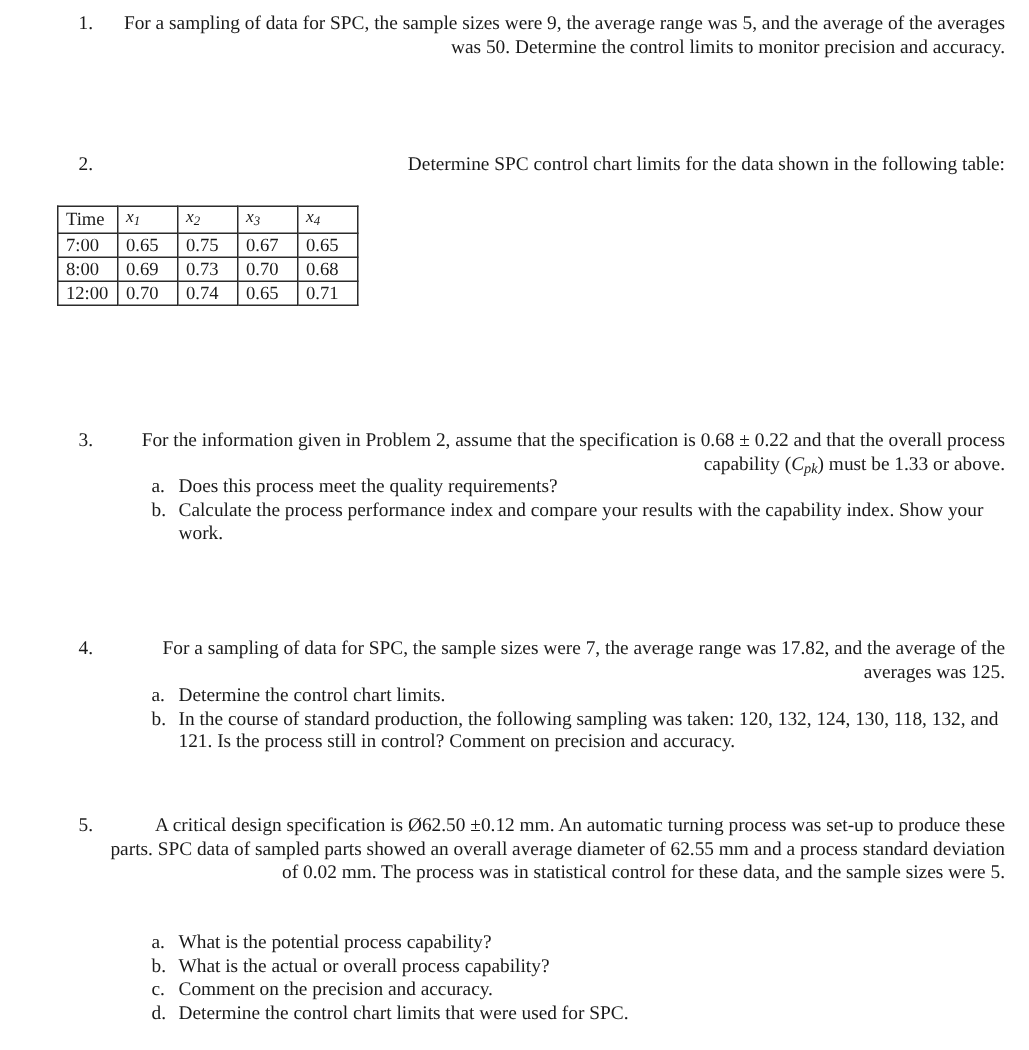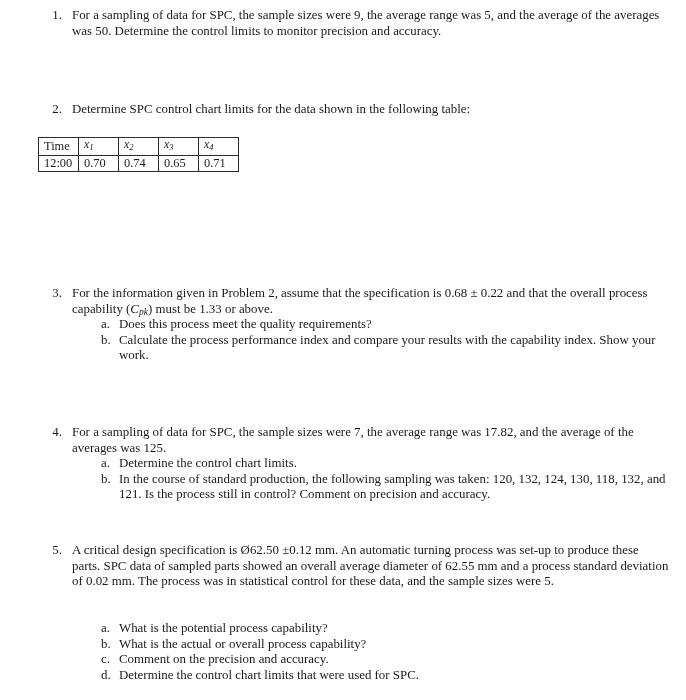--- a/index.html
+++ b/index.html
@@ -38,21 +38,21 @@
     text-align: right;
     font-size: 12.9px;
     line-height: 15.6px;
     white-space: nowrap;
   }
   .prob-body {
     margin-left: 10px;
     flex: 1 1 auto;
     font-size: 12.9px;
     line-height: 15.6px;
-    text-align: left;
+    text-align: right;
   }
   .prob-body p {
     margin: 0;
   }
 
   
   .sublist {
     margin: 0;
     padding: 0;
     list-style: none;
@@ -155,20 +155,34 @@
         <tr>
           <th class="col-time">Time</th>
           <th class="col-x"><span class="var"><span>x</span><sub>1</sub></span></th>
           <th class="col-x"><span class="var"><span>x</span><sub>2</sub></span></th>
           <th class="col-x"><span class="var"><span>x</span><sub>3</sub></span></th>
           <th class="col-x"><span class="var"><span>x</span><sub>4</sub></span></th>
         </tr>
       </thead>
       <tbody>
         <tr>
+          <td class="col-time">7:00</td>
+          <td class="col-x">0.65</td>
+          <td class="col-x">0.75</td>
+          <td class="col-x">0.67</td>
+          <td class="col-x">0.65</td>
+        </tr>
+        <tr>
+          <td class="col-time">8:00</td>
+          <td class="col-x">0.69</td>
+          <td class="col-x">0.73</td>
+          <td class="col-x">0.70</td>
+          <td class="col-x">0.68</td>
+        </tr>
+        <tr>
           <td class="col-time">12:00</td>
           <td class="col-x">0.70</td>
           <td class="col-x">0.74</td>
           <td class="col-x">0.65</td>
           <td class="col-x">0.71</td>
         </tr>
       </tbody>
     </table>
   </div>
 

